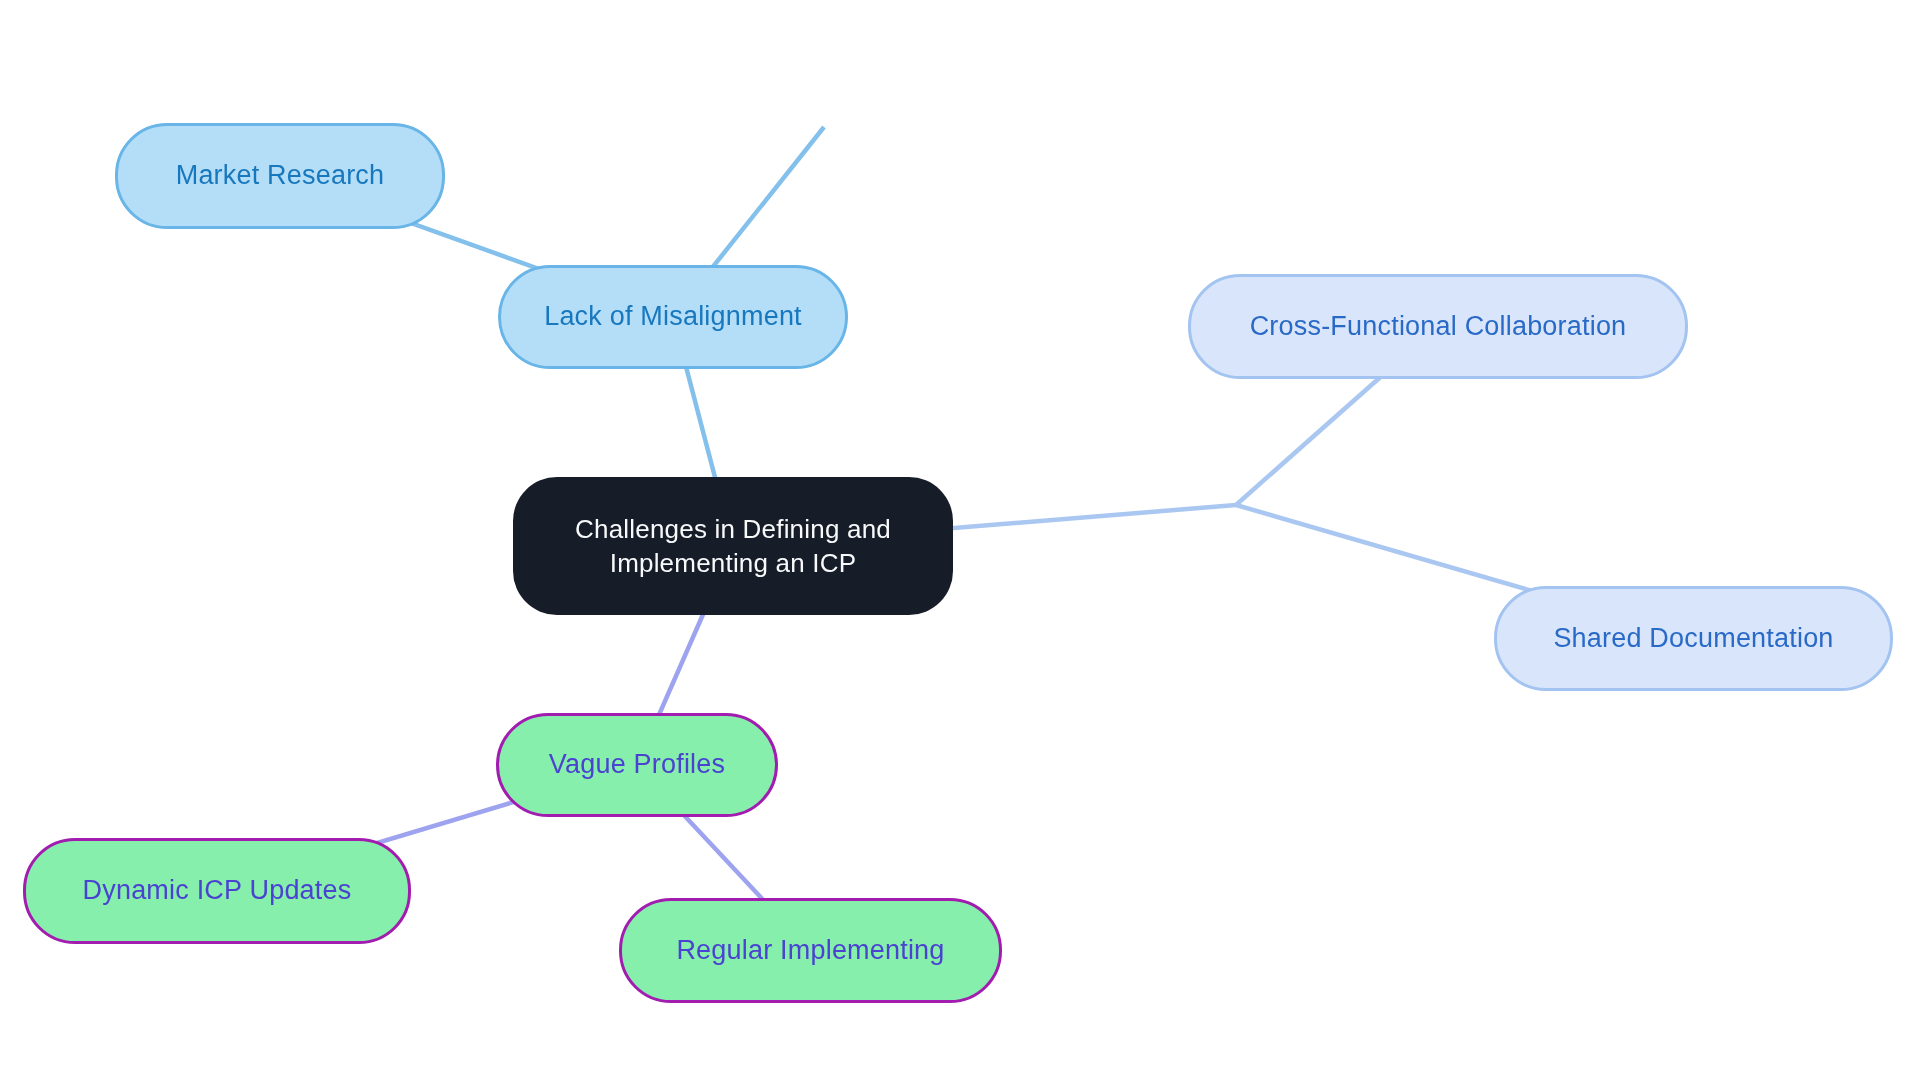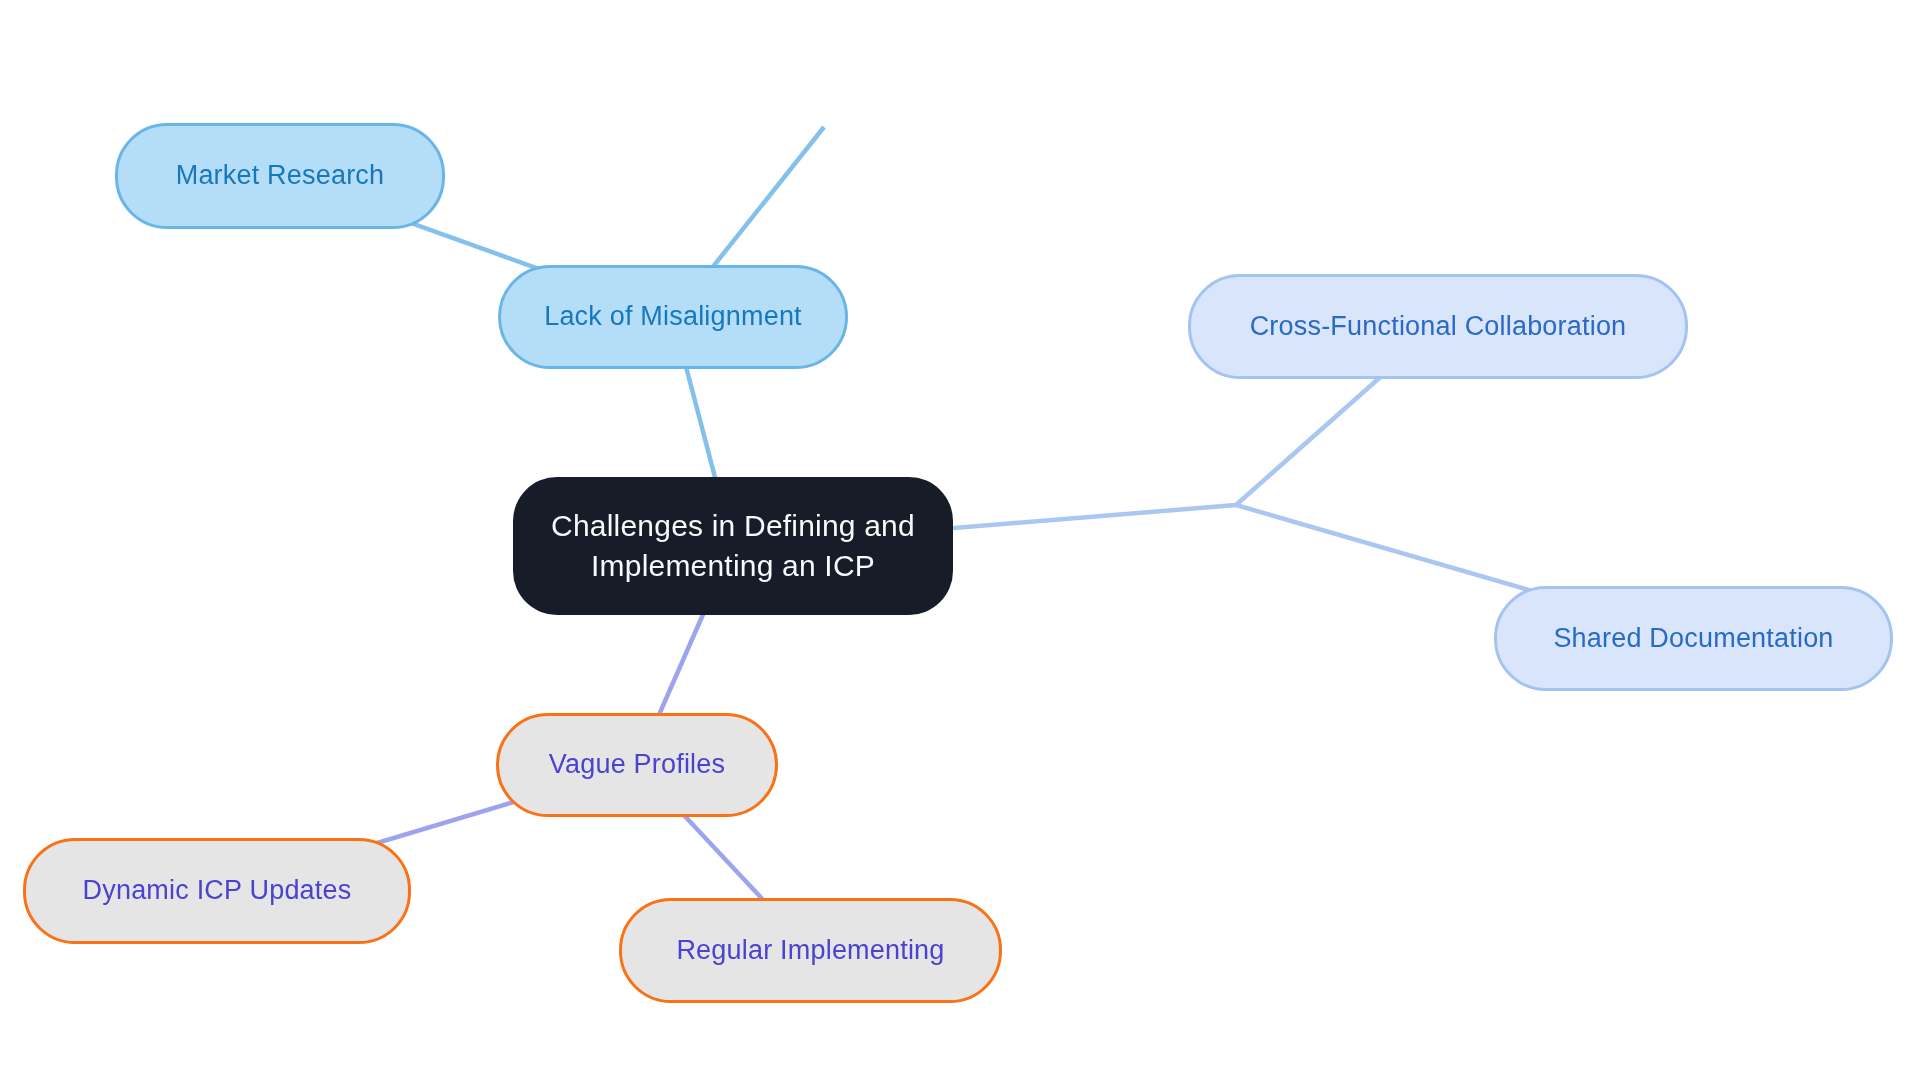--- a/index.html
+++ b/index.html
@@ -43,30 +43,30 @@
     color: #1878BD;
   }
   
   .b1 {
     background: #D8E5FA;
     border: 3px solid #A3C3F1;
     color: #2A6AC7;
   }
   
   .b2 {
-    background: #e5e5e5;
-    border: 3px solid #f97316;
+    background: #86efac;
+    border: 3px solid #a21caf;
     color: #4A42D0;
   }
   .central {
     background: #161D29;
     color: #F8F9FA;
     border: none;
     border-radius: 44px;
-    font-size: 30px;
+    font-size: 26px;
     line-height: 1.32;
     padding: 0 36px;
   }
   
   .n-market      { left: 115px;  top: 123px; width: 330px; height: 106px; }
   .n-client      { left: 668px;  top: 75px;  width: 312px; height: 105px; }
   .n-lack        { left: 498px;  top: 265px; width: 350px; height: 104px; }
   .n-central     { left: 513px;  top: 477px; width: 440px; height: 138px; }
   .n-team        { left: 1062px; top: 452px; width: 347px; height: 105px; }
   .n-cross       { left: 1188px; top: 274px; width: 500px; height: 105px; }

